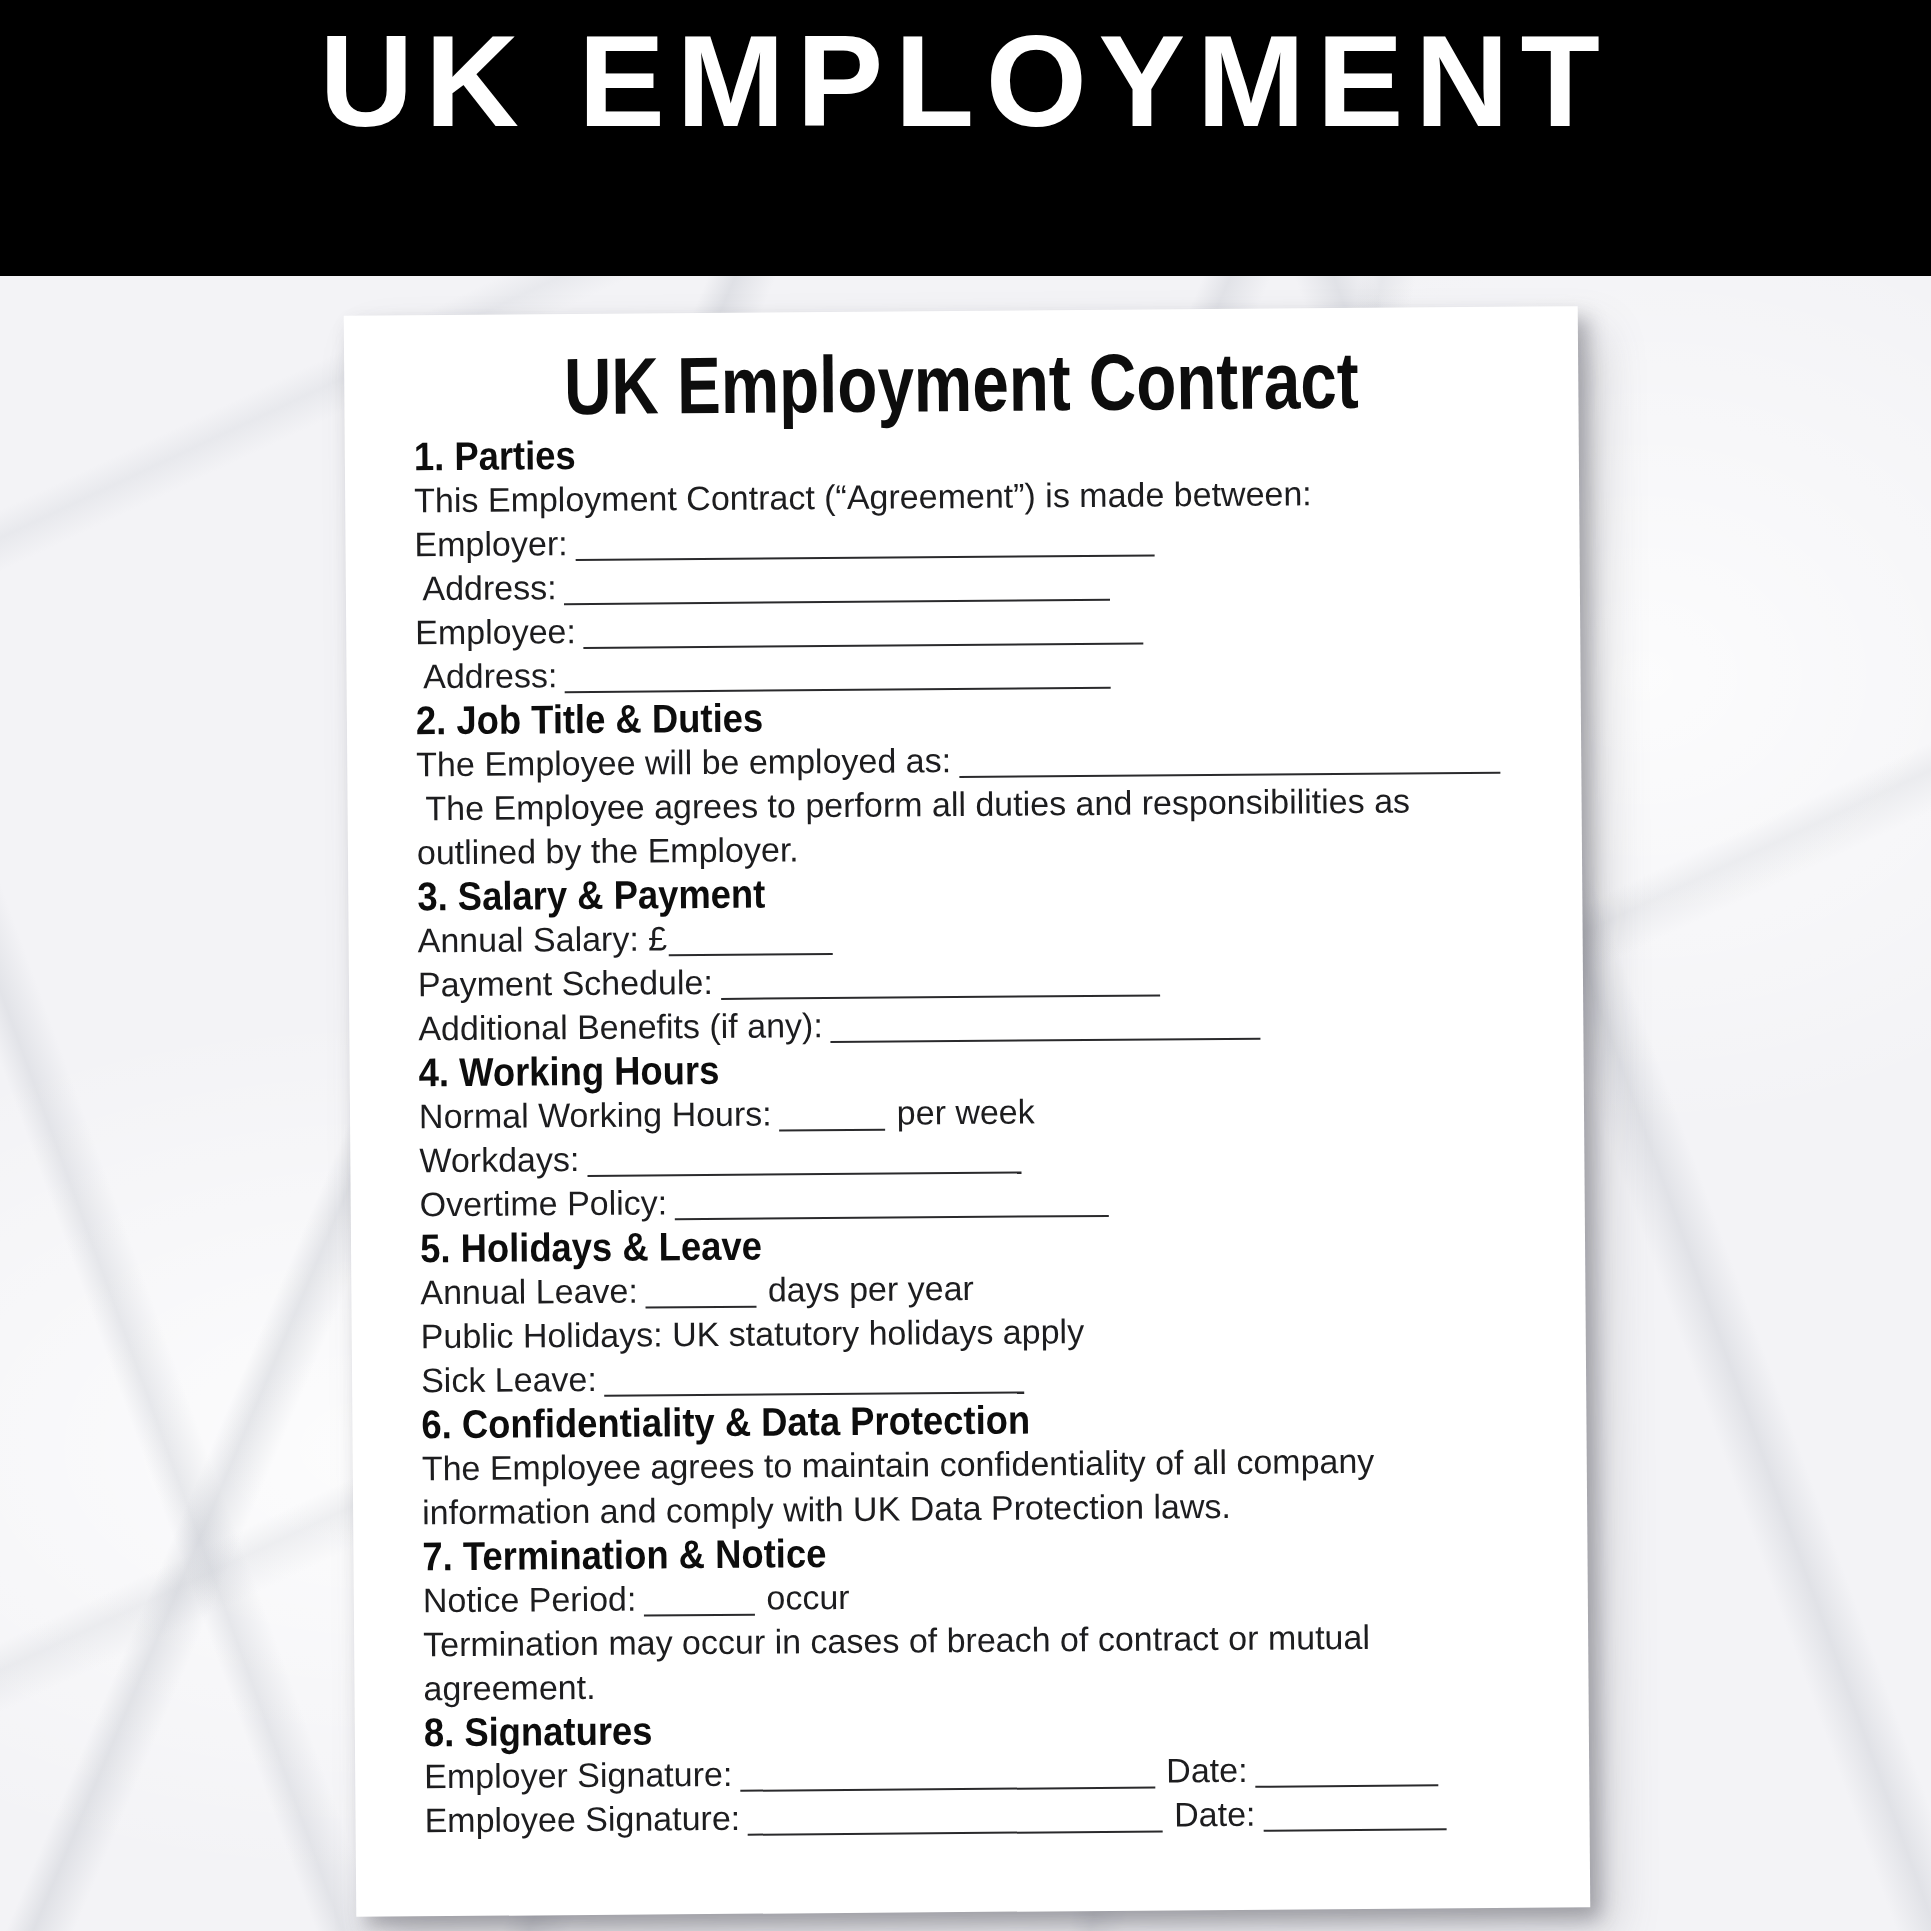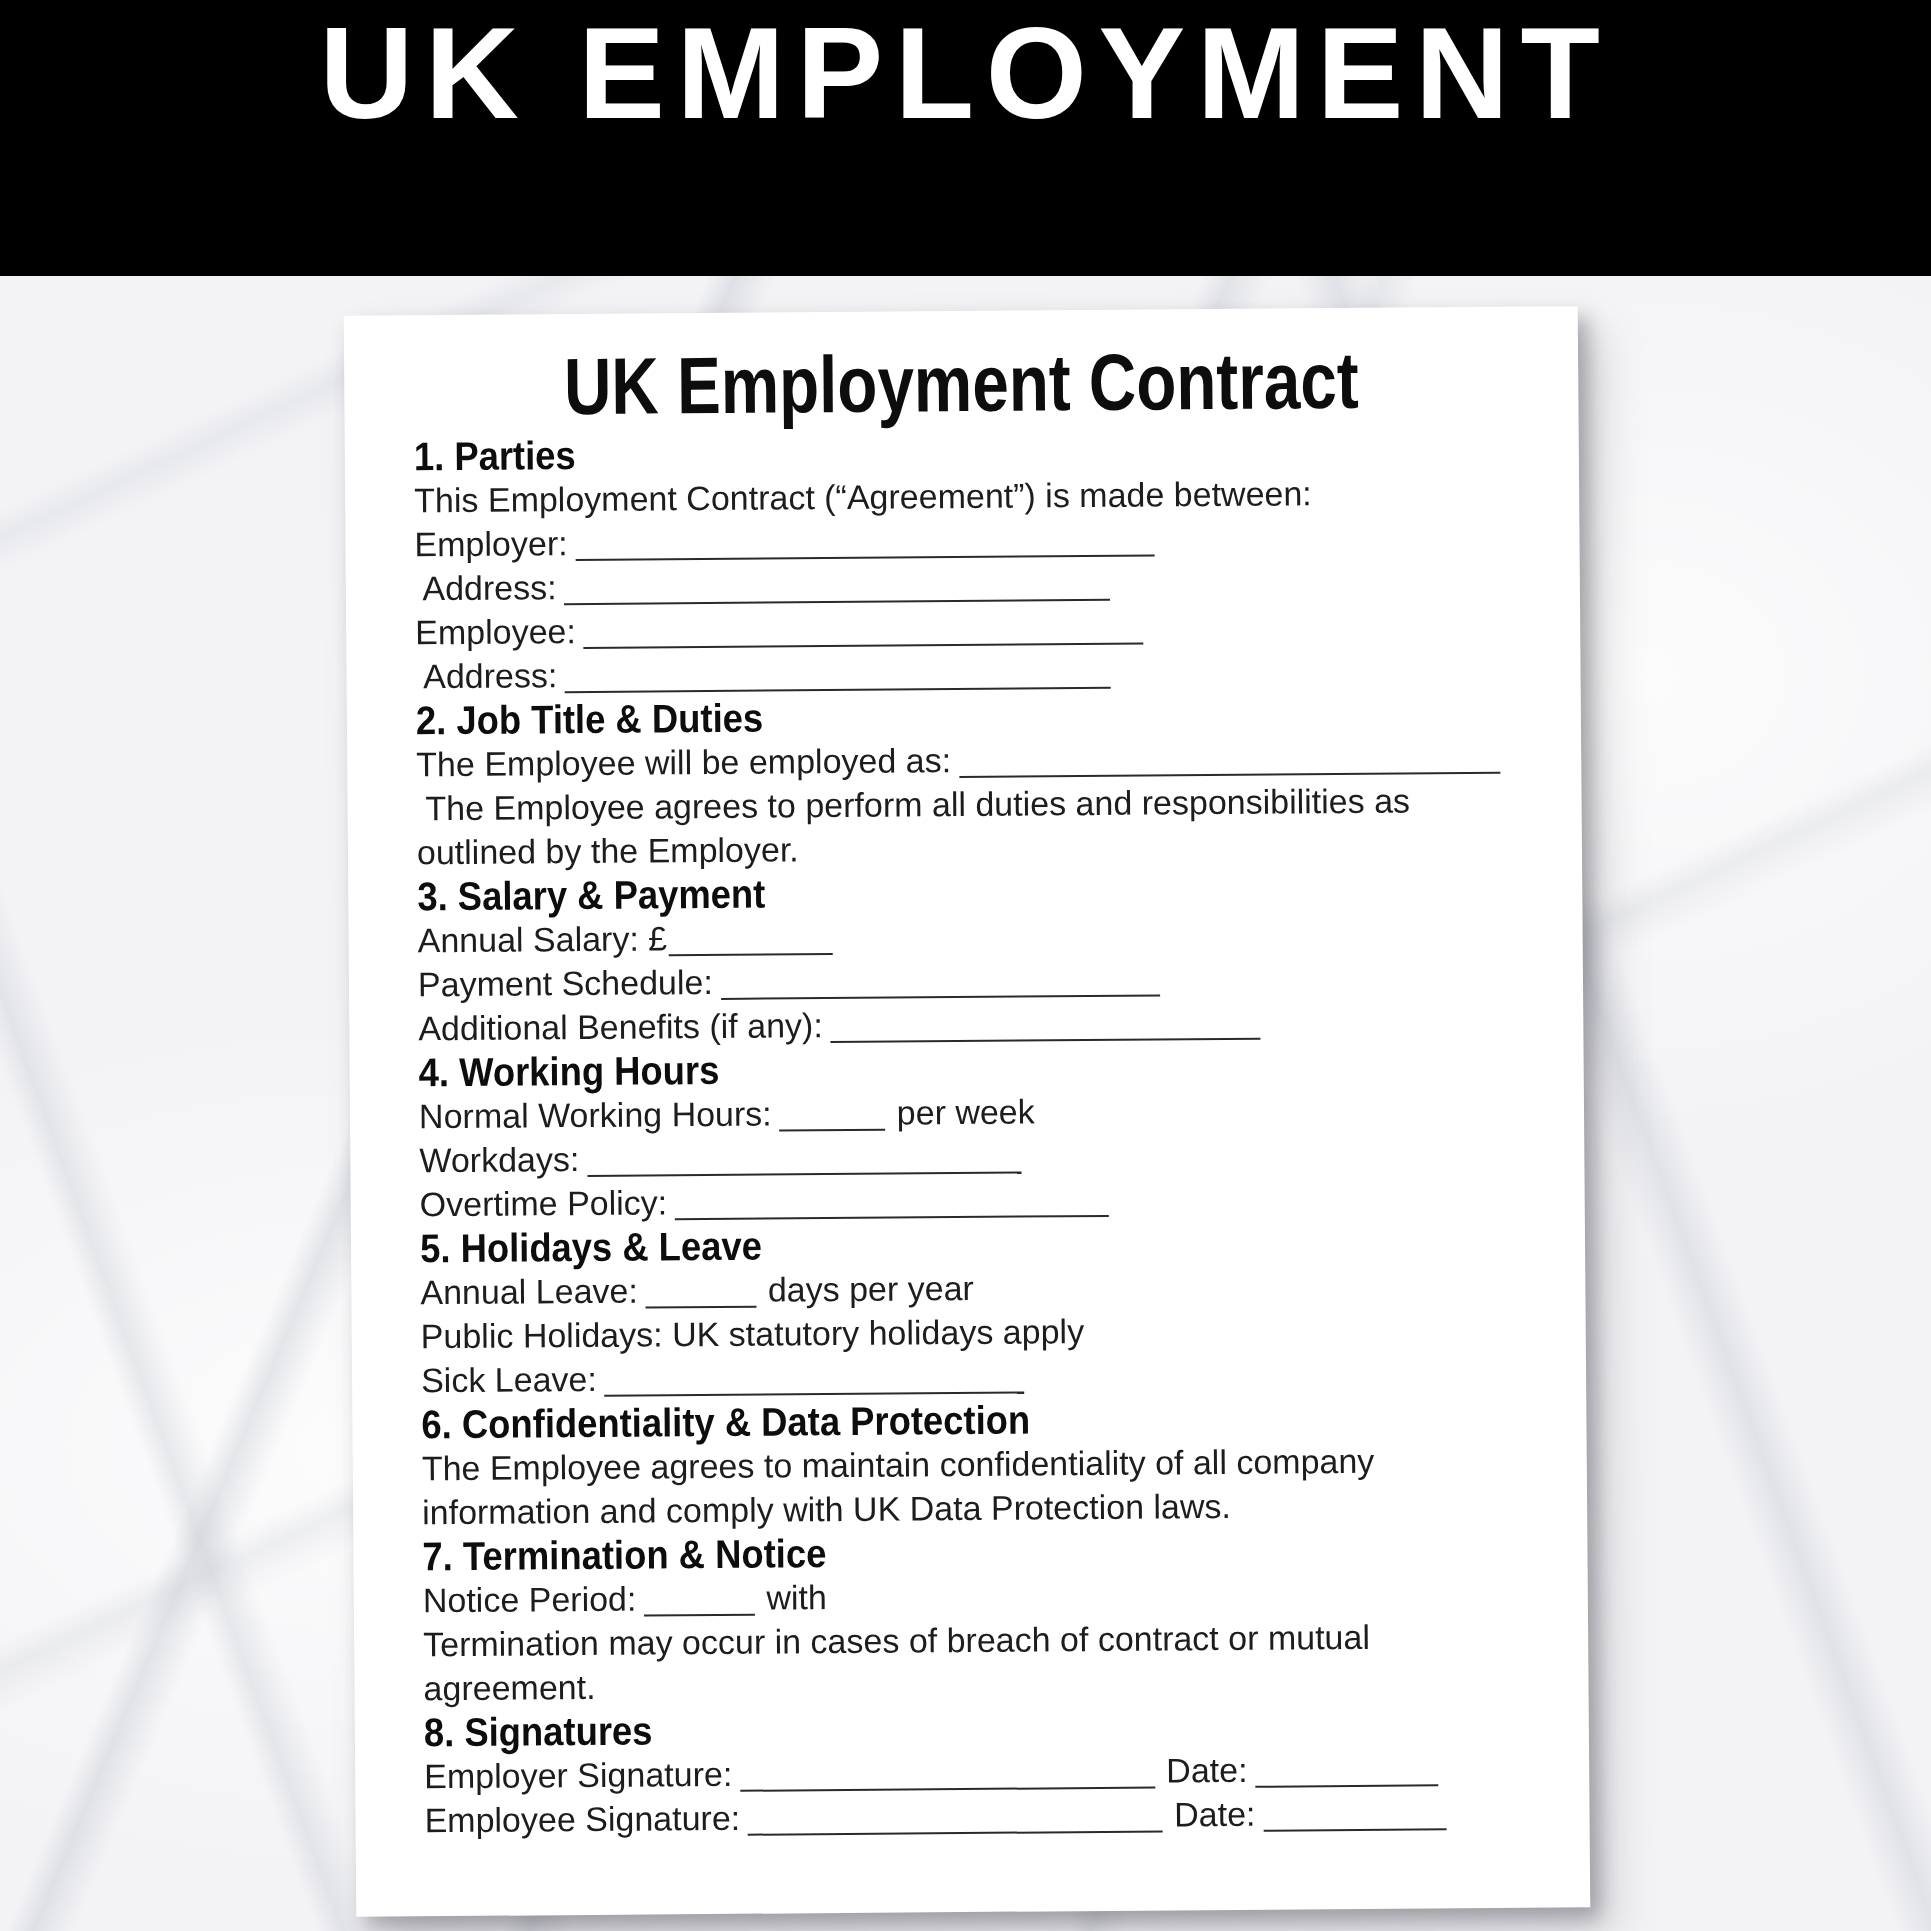--- a/index.html
+++ b/index.html
@@ -18,21 +18,21 @@
       linear-gradient(113deg, rgba(255,255,255,0) 30%, rgba(183,187,196,.33) 31%, rgba(255,255,255,0) 32.5%, rgba(255,255,255,0) 48%, rgba(176,180,190,.26) 49%, rgba(255,255,255,0) 50.5%),
       linear-gradient(70deg, rgba(255,255,255,0) 12%, rgba(183,187,196,.28) 13%, rgba(255,255,255,0) 14.5%, rgba(255,255,255,0) 72%, rgba(183,187,196,.3) 73.5%, rgba(255,255,255,0) 75%),
       linear-gradient(155deg, rgba(255,255,255,0) 18%, rgba(196,200,208,.24) 19%, rgba(255,255,255,0) 20.2%, rgba(255,255,255,0) 58%, rgba(186,190,198,.2) 59%, rgba(255,255,255,0) 60.5%),
       linear-gradient(100deg, rgba(255,255,255,0) 62%, rgba(186,190,198,.22) 63%, rgba(255,255,255,0) 64.5%),
       radial-gradient(ellipse 1159px 676px at 20% 75%, rgba(255,255,255,.8), rgba(255,255,255,0) 65%),
       radial-gradient(ellipse 966px 772px at 85% 35%, rgba(255,255,255,.75), rgba(255,255,255,0) 60%);
   }
   .banner{
     position:absolute;left:0;top:0;width:1931px;height:276px;
     background:var(--banner-bg);color:var(--banner-text);
-    text-align:center;box-sizing:border-box;padding-top:6px;
+    text-align:center;box-sizing:border-box;padding-top:14px;
     font-weight:900;font-size:130px;line-height:135px;letter-spacing:11.6px;
   }
   .banner .banner-line{transform:scaleY(1.0);}
   .paper{
     position:absolute;left:350px;top:311px;width:1234px;height:1601px;
     background:var(--paper);box-sizing:border-box;
     transform:rotate(-0.45deg);transform-origin:50% 50%;
     box-shadow:9.7px 11.6px 19.3px rgba(70,72,82,.38), 23px 27px 46px rgba(90,92,102,.22);
   }
   .doc-title{
@@ -100,21 +100,21 @@
         <div class="line"><span class="txt">Public Holidays: UK statutory holidays apply</span></div>
         <div class="line"><span class="txt">Sick Leave:</span><span class="blank" style="width: 420px;"></span></div>
       </div>
       <div>
         <div class="heading">6. Confidentiality &amp; Data Protection</div>
         <div class="line"><span class="txt">The Employee agrees to maintain confidentiality of all company</span></div>
         <div class="line"><span class="txt">information and comply with UK Data Protection laws.</span></div>
       </div>
       <div>
         <div class="heading">7. Termination &amp; Notice</div>
-        <div class="line"><span class="txt">Notice Period:</span><span class="blank" style="width: 111px;"></span><span class="txt"> with</span></div>
+        <div class="line"><span class="txt">Notice Period:</span><span class="blank" style="width: 111px;"></span><span class="txt"> occur</span></div>
         <div class="line"><span class="txt">Termination may occur in cases of breach of contract or mutual</span></div>
         <div class="line"><span class="txt">agreement.</span></div>
       </div>
       <div>
         <div class="heading">8. Signatures</div>
         <div class="line"><span class="txt">Employer Signature:</span><span class="blank" style="width: 415px;"></span><span class="txt"> Date:</span><span class="blank" style="width: 183px;"></span></div>
         <div class="line"><span class="txt">Employee Signature:</span><span class="blank" style="width: 415px;"></span><span class="txt"> Date:</span><span class="blank" style="width: 183px;"></span></div>
       </div>
     </div>
 </div>

